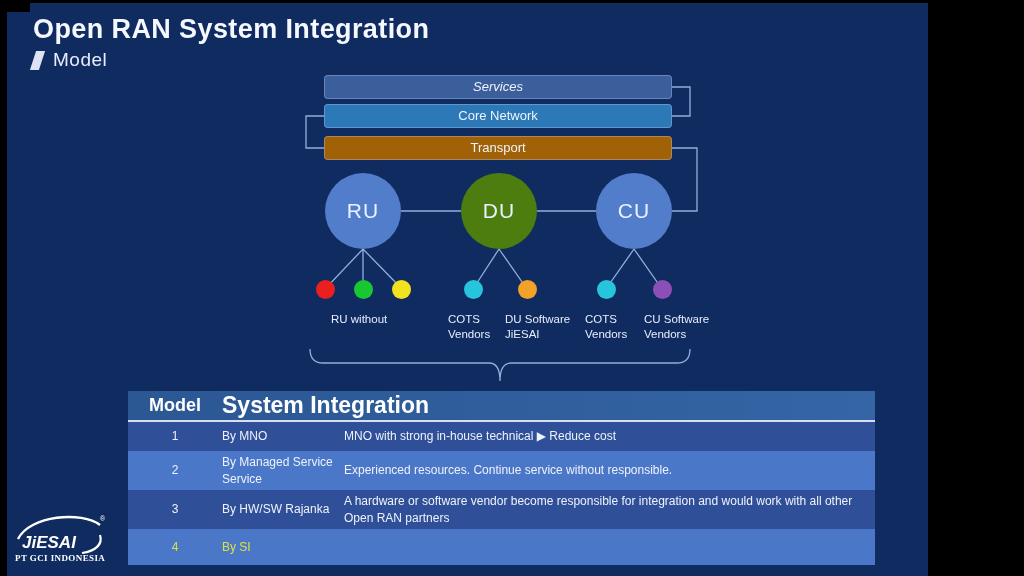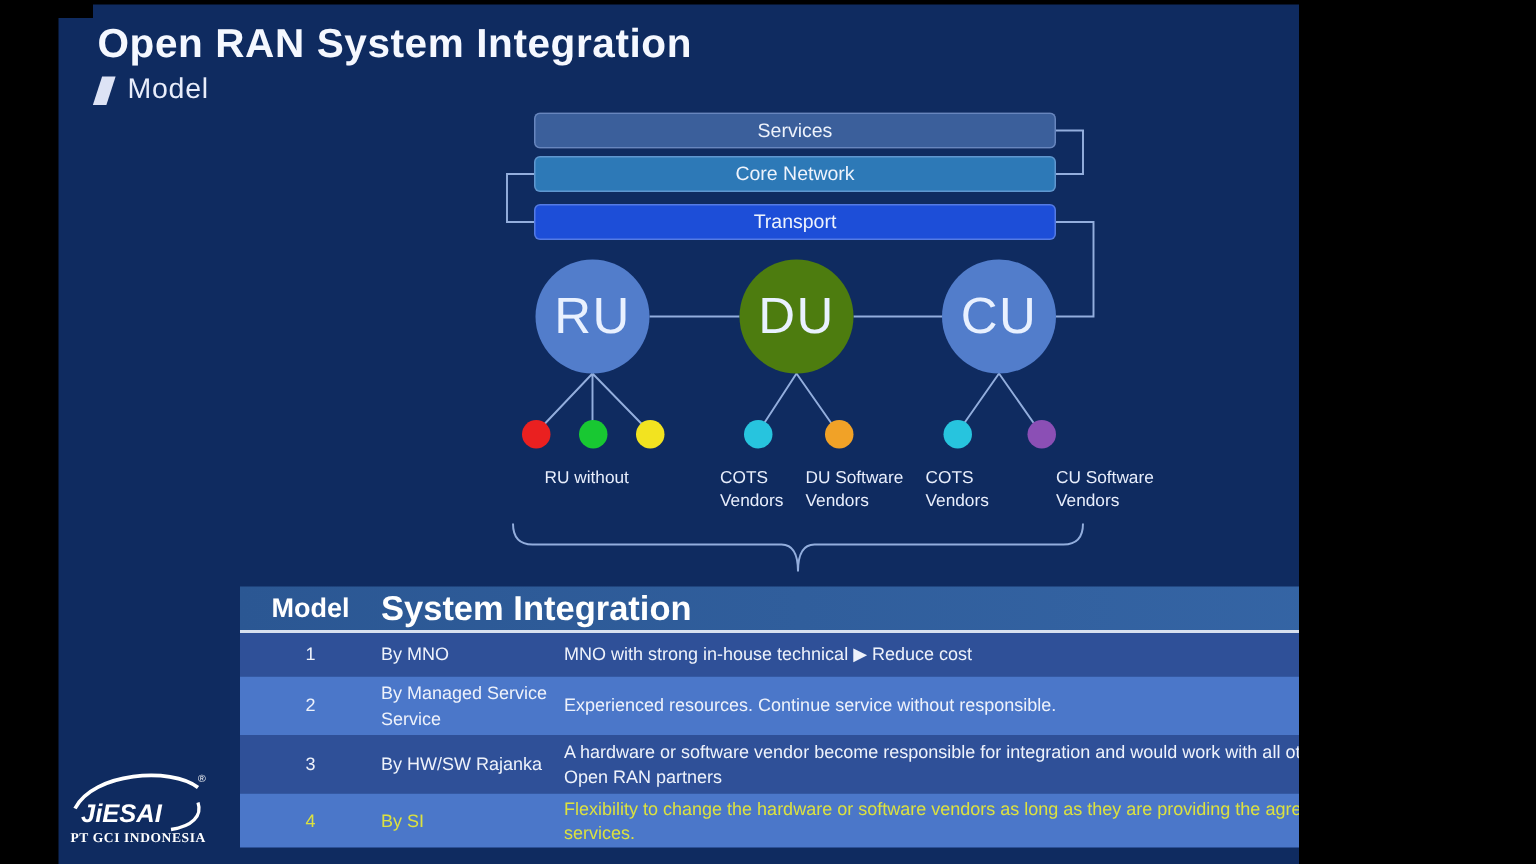--- a/index.html
+++ b/index.html
@@ -1,17 +1,17 @@
 <!DOCTYPE html>
 <html><head>
 <meta charset="utf-8">
 <style>
   html,body{margin:0;padding:0;background:#000;}
-  .stage{position:relative;width:834px;height:576px;background:#0f2b60;overflow:hidden;
-         font-family:"Liberation Sans",sans-serif;margin-left:32px;}
+  .stage{position:relative;width:928px;height:576px;background:#0f2b60;overflow:hidden;
+         font-family:"Liberation Sans",sans-serif;}
   .strip{position:absolute;background:#000;}
   .strip-left{left:0;top:0;width:7px;height:576px;}
   .strip-top{left:0;top:0;width:1024px;height:3px;}
   .strip-corner{left:0;top:0;width:30px;height:12px;}
   .cam-backing{left:931px;top:0;width:93px;height:54px;}
 
   
   .title{position:absolute;left:33px;top:14px;font-size:27px;font-weight:800;
          color:#f5f8ff;letter-spacing:.4px;}
   .subtitle-row{position:absolute;left:33px;top:49px;display:flex;align-items:center;}
@@ -22,27 +22,27 @@
   
   svg.connectors{position:absolute;left:0;top:0;width:1024px;height:576px;}
   svg.connectors path{stroke:#93aedd;stroke-width:1.3;fill:none;}
   .bar{position:absolute;left:324px;width:348px;height:24px;border-radius:4px;
        border:1px solid rgba(190,210,255,.35);box-sizing:border-box;
        color:#eef3fc;font-size:13px;text-align:center;line-height:22px;}
   .bar-services{top:75px;}
   .bar-core{top:104px;}
   .bar-transport{top:136px;}
   .node{position:absolute;top:173px;width:76px;height:76px;border-radius:50%;
-        color:#e9f1ff;font-size:34px;display:flex;align-items:center;justify-content:center;
+        color:#e9f1ff;font-size:21px;display:flex;align-items:center;justify-content:center;
         letter-spacing:1px;}
   .node-ru{left:325px;} .node-du{left:461px;} .node-cu{left:596px;}
   .dot{position:absolute;top:280px;width:19px;height:19px;border-radius:50%;}
   .vendor-label{position:absolute;top:312px;color:#e8eefc;font-size:11.5px;line-height:1.3;}
   .vl-0{left:331px;} .vl-1{left:448px;width:54px;} .vl-2{left:505px;width:80px;}
-  .vl-3{left:585px;width:54px;} .vl-4{left:672px;width:80px;}
+  .vl-3{left:585px;width:54px;} .vl-4{left:644px;width:80px;}
 
   
   .table{position:absolute;left:128px;top:391px;width:747px;}
   .thead{display:flex;height:29px;background:linear-gradient(90deg,#2b5793,#3565a5);
          color:#ffffff;font-weight:bold;align-items:center;}
   .th-model{width:94px;text-align:center;font-size:18px;}
   .th-si{flex:1;font-size:23px;}
   .sep{height:2px;background:#d8e0ef;}
   .trow{display:flex;align-items:center;color:#eef2fb;font-size:12px;line-height:1.35;}
   .trow .c1{width:94px;text-align:center;}
@@ -83,39 +83,39 @@
     <path d="M324,116 H306 V148 H324"></path>
     <path d="M672,148 H697 V211 H672"></path>
     <path d="M401,211 H461"></path>
     <path d="M537,211 H596"></path>
     <path d="M363,249 L325,289 M363,249 L363,289 M363,249 L402,289"></path>
     <path d="M499,249 L473,289 M499,249 L527,289"></path>
     <path d="M634,249 L606,289 M634,249 L662,289"></path>
     <path d="M310,349 Q310,363 323,363 L489,363 Q500,363 500,381 Q500,363 511,363 L677,363 Q690,363 690,349"></path>
   </svg>
 
-  <div class="bar bar-services" style="background-color: rgb(59, 95, 155);">Services</div>
+  <div class="bar bar-services" style="background-color: rgb(59, 95, 155); font-style: italic;">Services</div>
   <div class="bar bar-core" style="background-color: rgb(45, 121, 183);">Core Network</div>
-  <div class="bar bar-transport" style="background-color: #1d4ed8;">Transport</div>
+  <div class="bar bar-transport" style="background-color: #a16207;">Transport</div>
 
   <div class="node node-ru" style="background-color: rgb(82, 125, 203);">RU</div>
   <div class="node node-du" style="background-color: #4d7c0f;">DU</div>
   <div class="node node-cu" style="background-color: rgb(82, 125, 203);">CU</div>
 
   <span class="dot" style="left: 316px; background-color: rgb(234, 32, 32);"></span>
   <span class="dot" style="left: 354px; background-color: rgb(24, 200, 50);"></span>
   <span class="dot" style="left: 392px; background-color: rgb(242, 227, 32);"></span>
   <span class="dot" style="left: 464px; background-color: rgb(39, 196, 222);"></span>
   <span class="dot" style="left: 518px; background-color: rgb(241, 162, 39);"></span>
   <span class="dot" style="left: 597px; background-color: rgb(39, 196, 222);"></span>
   <span class="dot" style="left: 653px; background-color: rgb(139, 79, 181);"></span>
 
   <div class="vendor-label vl-0">RU without</div>
   <div class="vendor-label vl-1">COTS Vendors</div>
-  <div class="vendor-label vl-2">DU Software Vendors</div>
+  <div class="vendor-label vl-2">DU Software JiESAI</div>
   <div class="vendor-label vl-3">COTS Vendors</div>
   <div class="vendor-label vl-4">CU Software Vendors</div>
 
   <div class="table">
     <div class="thead">
       <span class="th-model">Model</span>
       <span class="th-si">System Integration</span>
     </div>
     <div class="sep"></div>
     <div class="trow r1">
@@ -129,21 +129,20 @@
       <span class="c3">Experienced resources. Continue service without responsible.</span>
     </div>
     <div class="trow r3">
       <span class="c1">3</span>
       <span class="c2">By HW/SW Rajanka</span>
       <span class="c3">A hardware or software vendor become responsible for integration and would work with all other Open RAN partners</span>
     </div>
     <div class="trow r4">
       <span class="c1">4</span>
       <span class="c2">By SI</span>
-      <span class="c3">Flexibility to change the hardware or software vendors as long as they are providing the agreed services.</span>
     </div>
   </div>
 
   <svg class="logo" width="112" height="64" viewBox="0 0 112 64">
     <path d="M10,36 C22,12 74,8 92,22" stroke="#ffffff" stroke-width="2.4" fill="none"></path>
     <path d="M74,50 C88,48 95,41 92,32" stroke="#ffffff" stroke-width="2.2" fill="none"></path>
     <text x="14" y="45" font-size="17" font-weight="bold" font-style="italic" fill="#ffffff" font-family="Liberation Sans, sans-serif">JiESAI</text>
     <text x="92" y="18" font-size="7" fill="#ffffff" font-family="Liberation Sans, sans-serif">®</text>
     <text x="7" y="58" font-size="9" font-weight="bold" fill="#ffffff" letter-spacing="0.4" font-family="Liberation Serif, serif">PT GCI INDONESIA</text>
   </svg>

